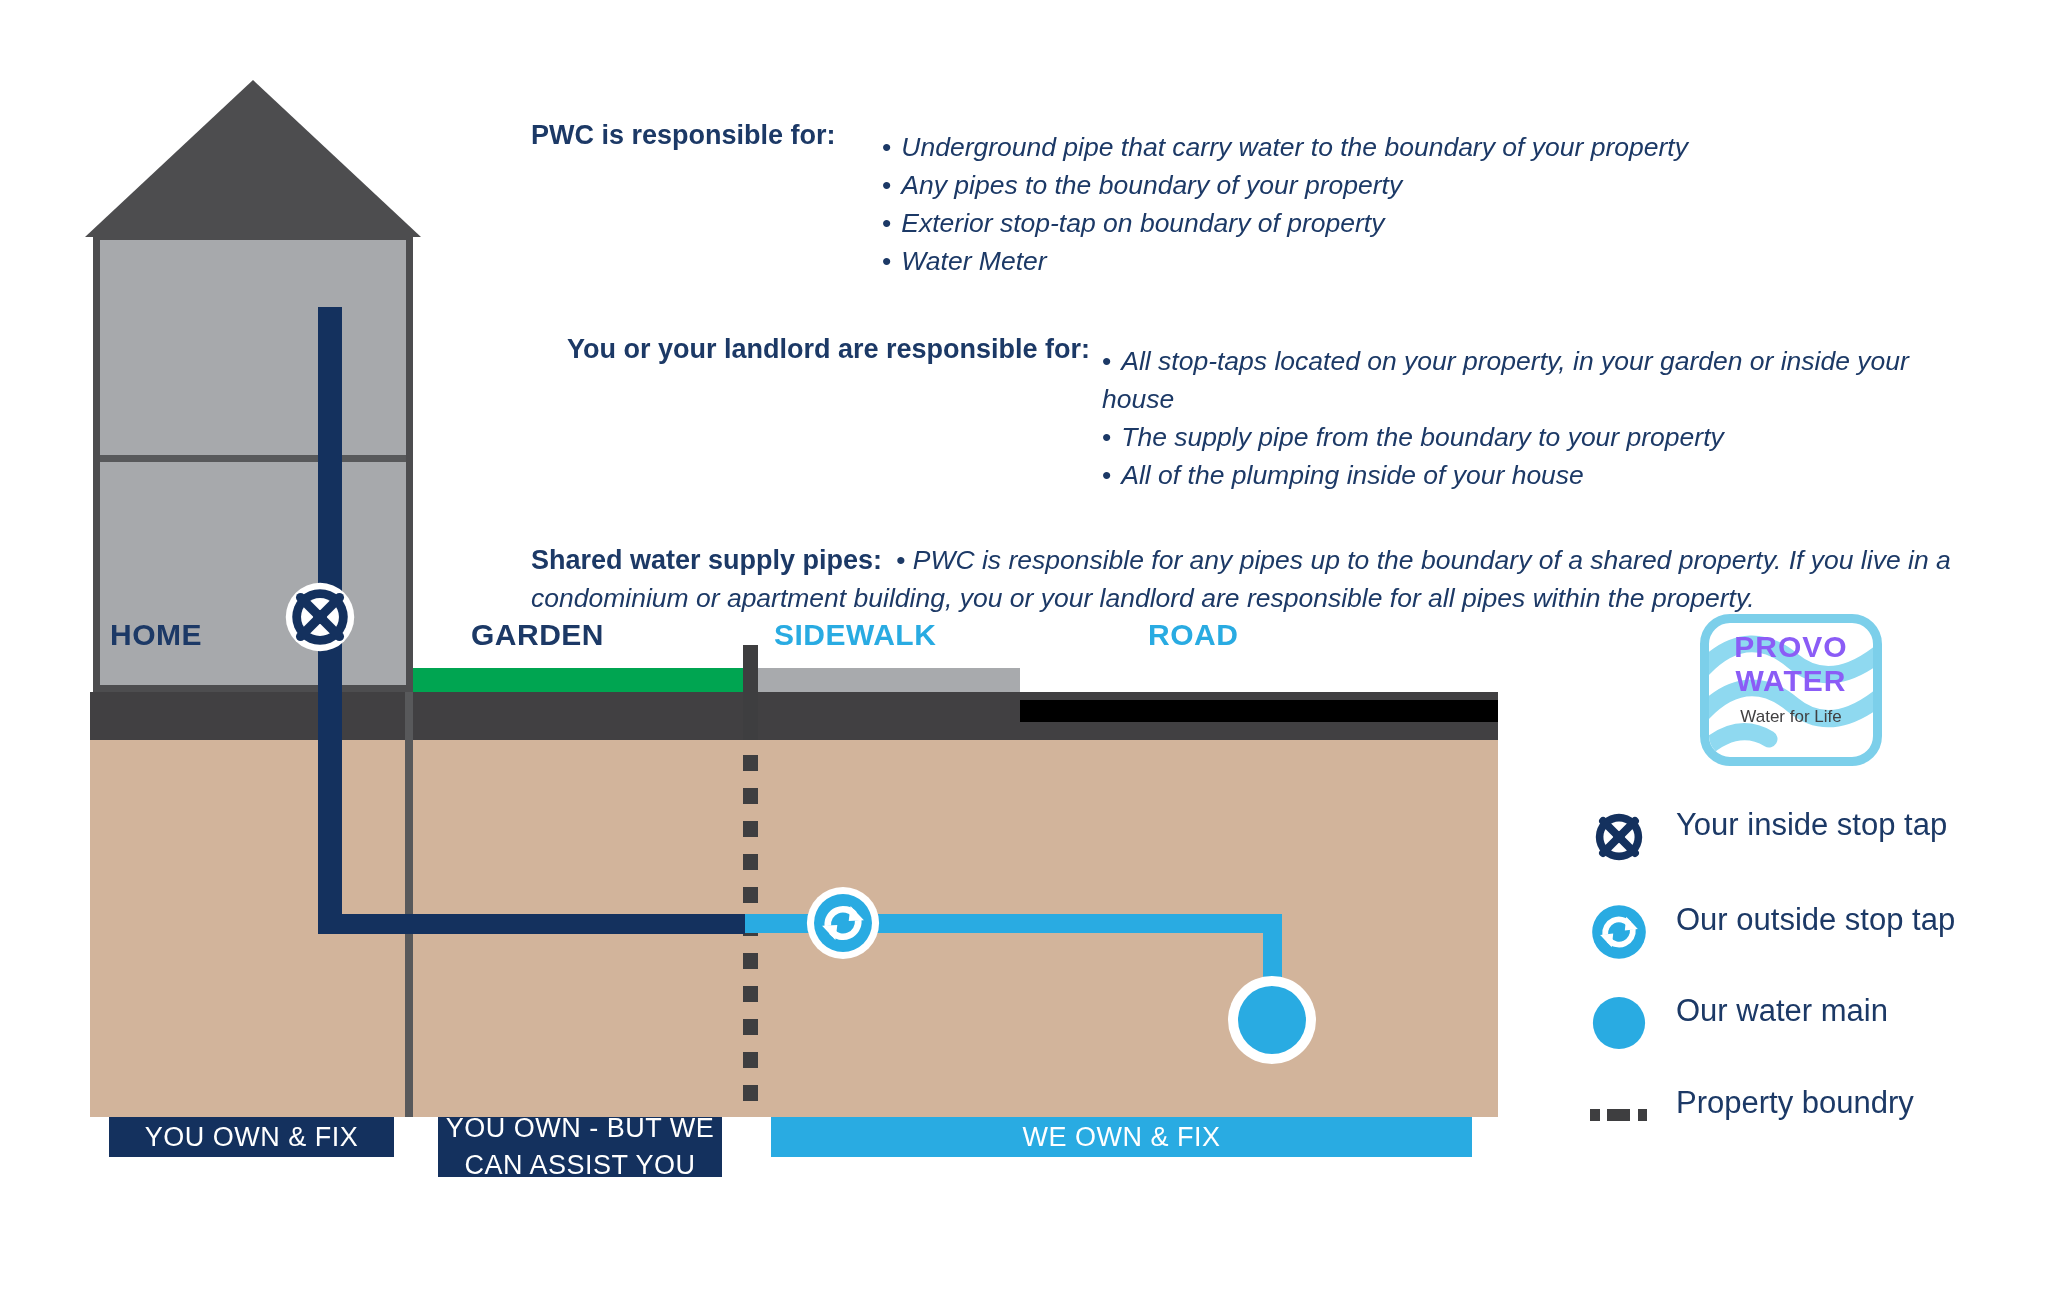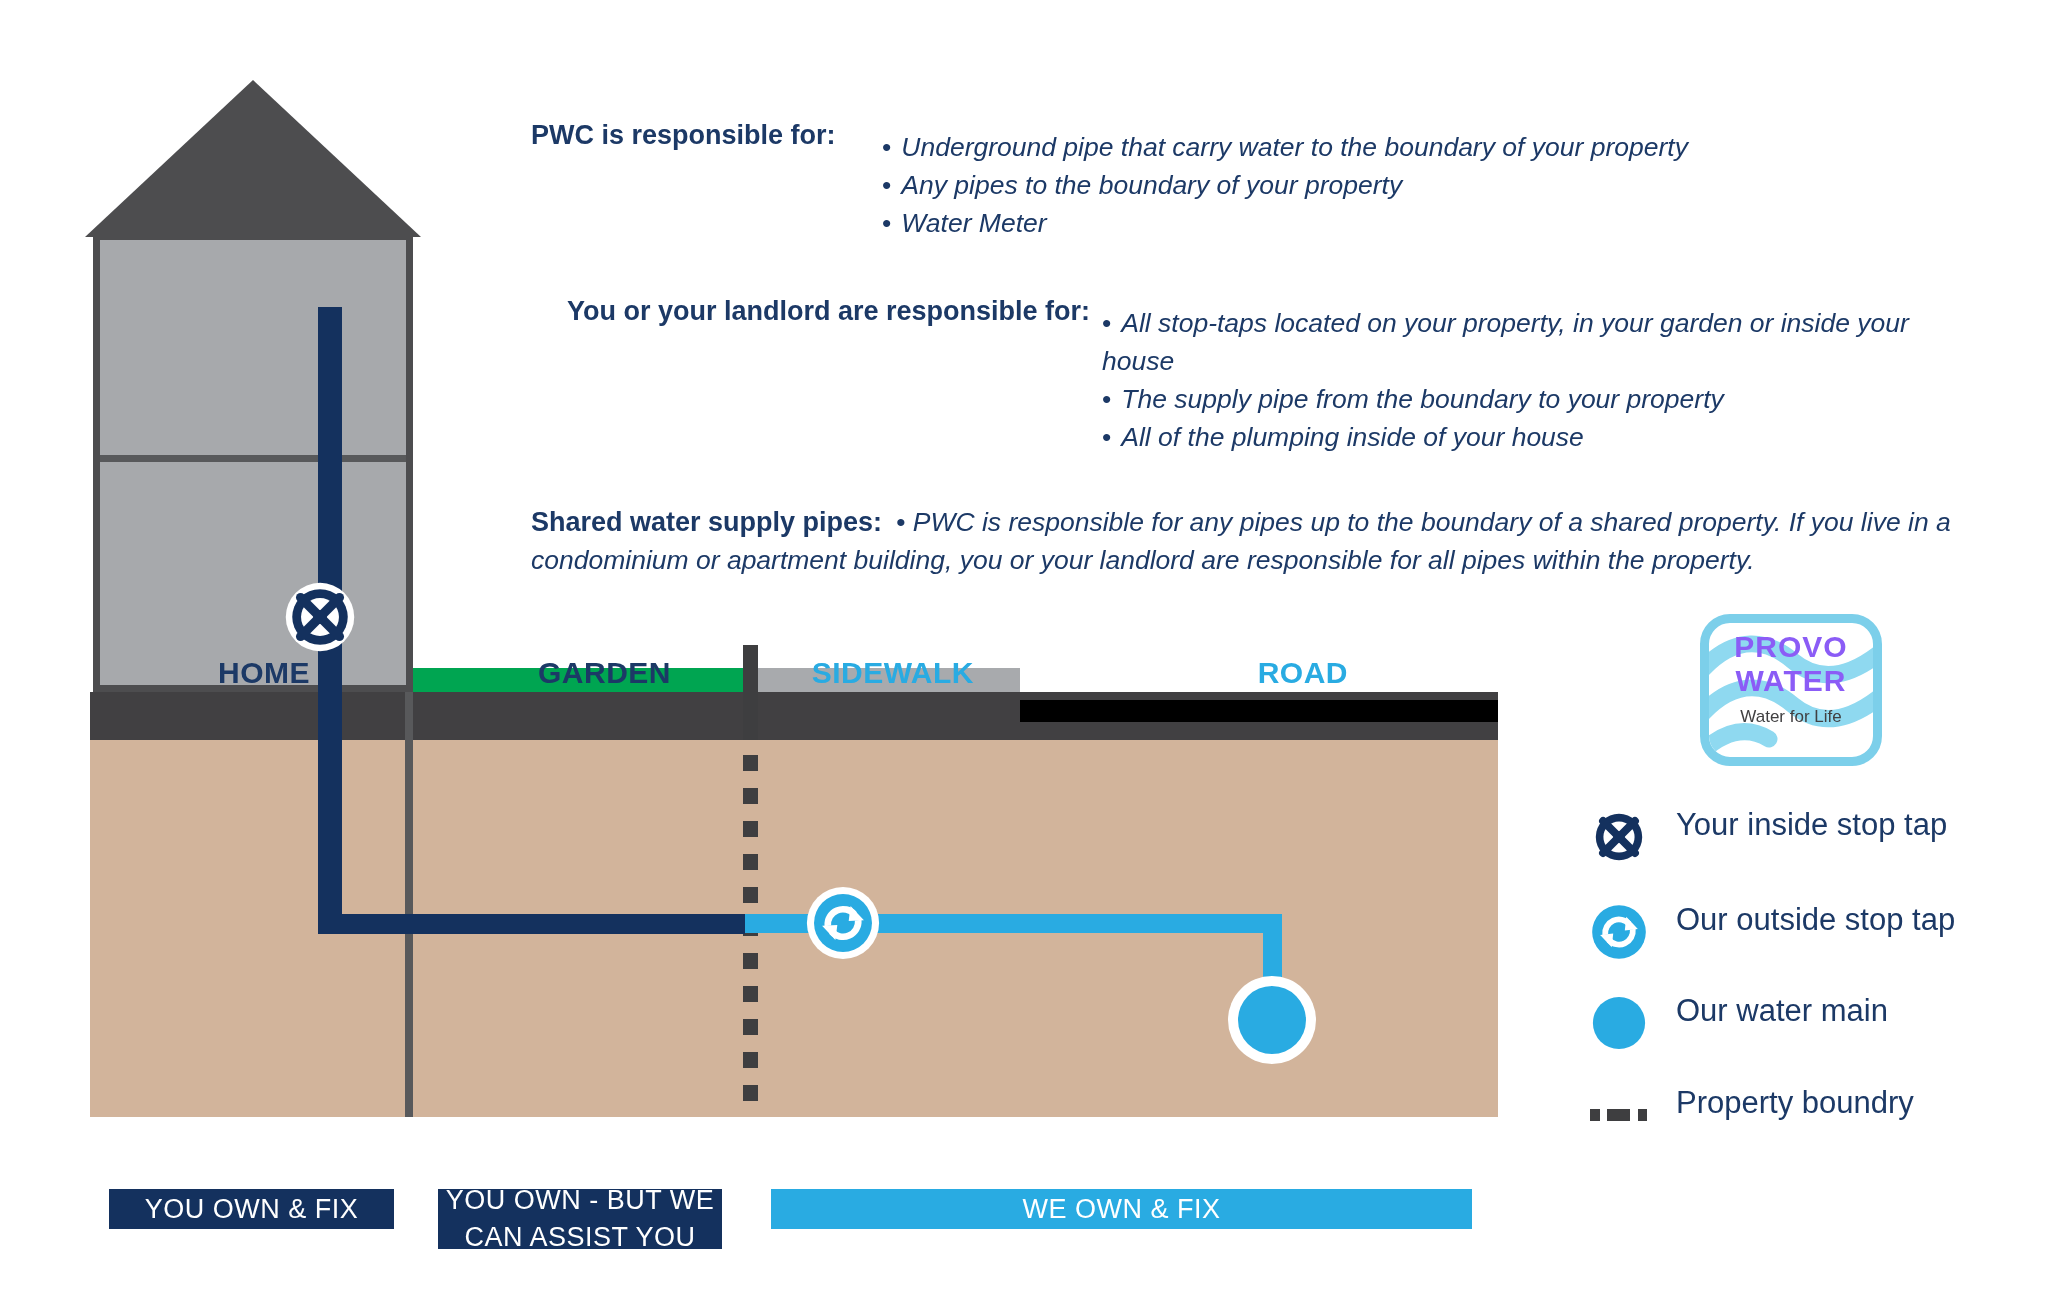--- a/index.html
+++ b/index.html
@@ -21,21 +21,21 @@
   .sec1{margin-bottom:38px;}
   .sec2{margin-bottom:35px;}
   ul.blt{margin:12px;padding:0;list-style:none;font-style:italic;font-size:26.5px;}
   ul.blt li{line-height:38px;}
   ul.blt li::before{content:"•";margin-right:10px;font-style:normal;}
   .sec3{font-size:26.5px;line-height:38px;}
   .sec3 .sec3-h{font-weight:bold;font-size:27px;font-style:normal;}
   .sec3 .sec3-t{font-style:italic;margin-left:14px;}
 
   
-  .zone{position:absolute;top:618px;width:200px;text-align:right;font-weight:bold;font-size:30px;letter-spacing:.5px;margin-top:38px;}
+  .zone{position:absolute;top:618px;width:200px;text-align:left;font-weight:bold;font-size:30px;letter-spacing:.5px;}
   .zone.navy{color:var(--textnavy);} .zone.blue{color:var(--ltblue);}
 
   
   .soil{position:absolute;left:90px;top:740px;width:1408px;height:377px;background:var(--tan);}
   .bandbar{position:absolute;left:90px;top:692px;width:1408px;height:48px;background:var(--band);}
   .grass{position:absolute;left:413px;top:668px;width:331px;height:24px;background:var(--green);}
   .walk{position:absolute;left:758px;top:668px;width:262px;height:24px;background:var(--sidewalk);}
   .roadstrip{position:absolute;left:1020px;top:700px;width:478px;height:22px;background:var(--black);}
 
   
@@ -55,21 +55,21 @@
   
   .pipe{position:absolute;}
   .pipe.navy-v{left:318px;top:307px;width:24px;height:627px;background:var(--navy);}
   .pipe.navy-h{left:318px;top:914px;width:427px;height:20px;background:var(--navy);}
   .pipe.blue-h{left:745px;top:914px;width:537px;height:19px;background:var(--ltblue);}
   .pipe.blue-v{left:1263px;top:914px;width:19px;height:106px;background:var(--ltblue);}
 
   .icon-abs{position:absolute;}
 
   
-  .ownbox{position:absolute;top:1189px;color:#fff;font-size:27px;letter-spacing:.5px;
+  .ownbox{position:absolute;top:1117px;color:#fff;font-size:27px;letter-spacing:.5px;
           display:flex;flex-direction:column;align-items:center;justify-content:center;text-align:center;}
   .ownbox.b1{left:109px;width:285px;height:40px;background:var(--navy);}
   .ownbox.b2{left:438px;width:284px;height:60px;background:var(--navy);line-height:37px;}
   .ownbox.b3{left:771px;width:701px;height:40px;background:var(--ltblue);}
 
   
   .logo{position:absolute;left:1700px;top:614px;width:182px;height:152px;background:#fff;
         border:9px solid var(--logoblue);border-radius:30px;overflow:hidden;}
   .logo svg{position:absolute;left:0;top:0;}
   .logo .lt{position:absolute;left:0;width:100%;text-align:center;font-weight:bold;
@@ -87,20 +87,21 @@
 <body>
 
 <div id="canvas">
 
   <div class="info">
     <div class="sec sec1">
       <div class="sec-h">PWC is responsible for:</div>
       <ul class="blt">
         <li>Underground pipe that carry water to the boundary of your property</li>
         <li>Any pipes to the boundary of your property</li>
+        <li>Exterior stop-tap on boundary of property</li>
         <li>Water Meter</li>
       </ul>
     </div>
     <div class="sec sec2">
       <div class="sec-h">You or your landlord are responsible for:</div>
       <ul class="blt">
         <li>All stop-taps located on your property, in your garden or inside your house</li>
         <li>The supply pipe from the boundary to your property</li>
         <li>All of the plumping inside of your house</li>
       </ul>

